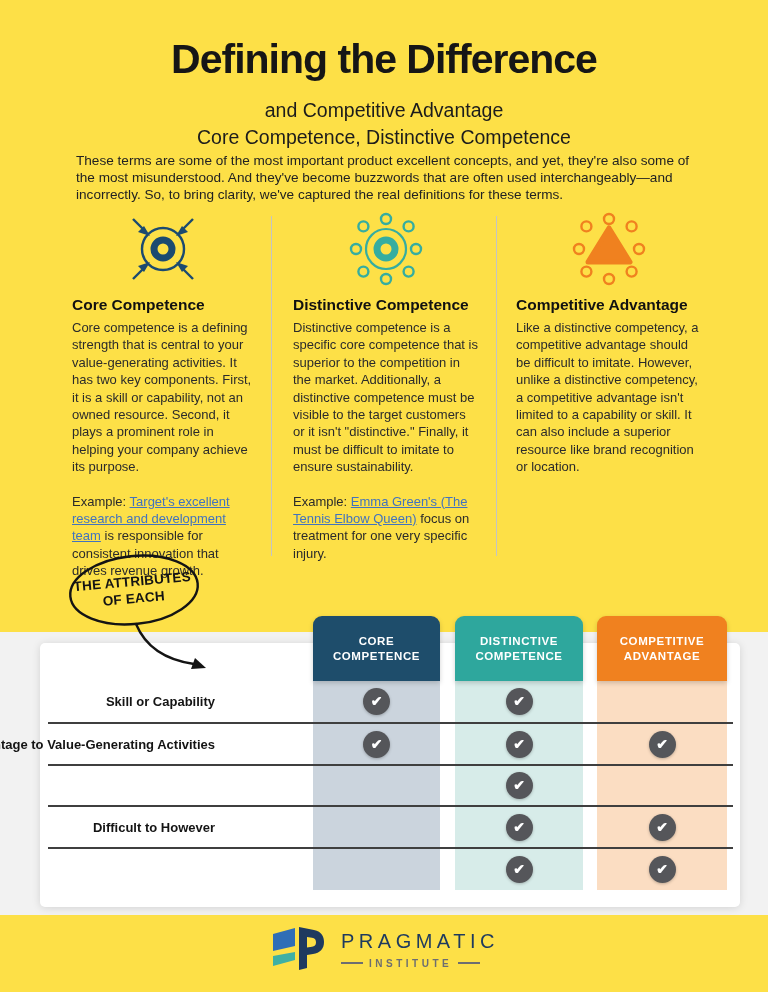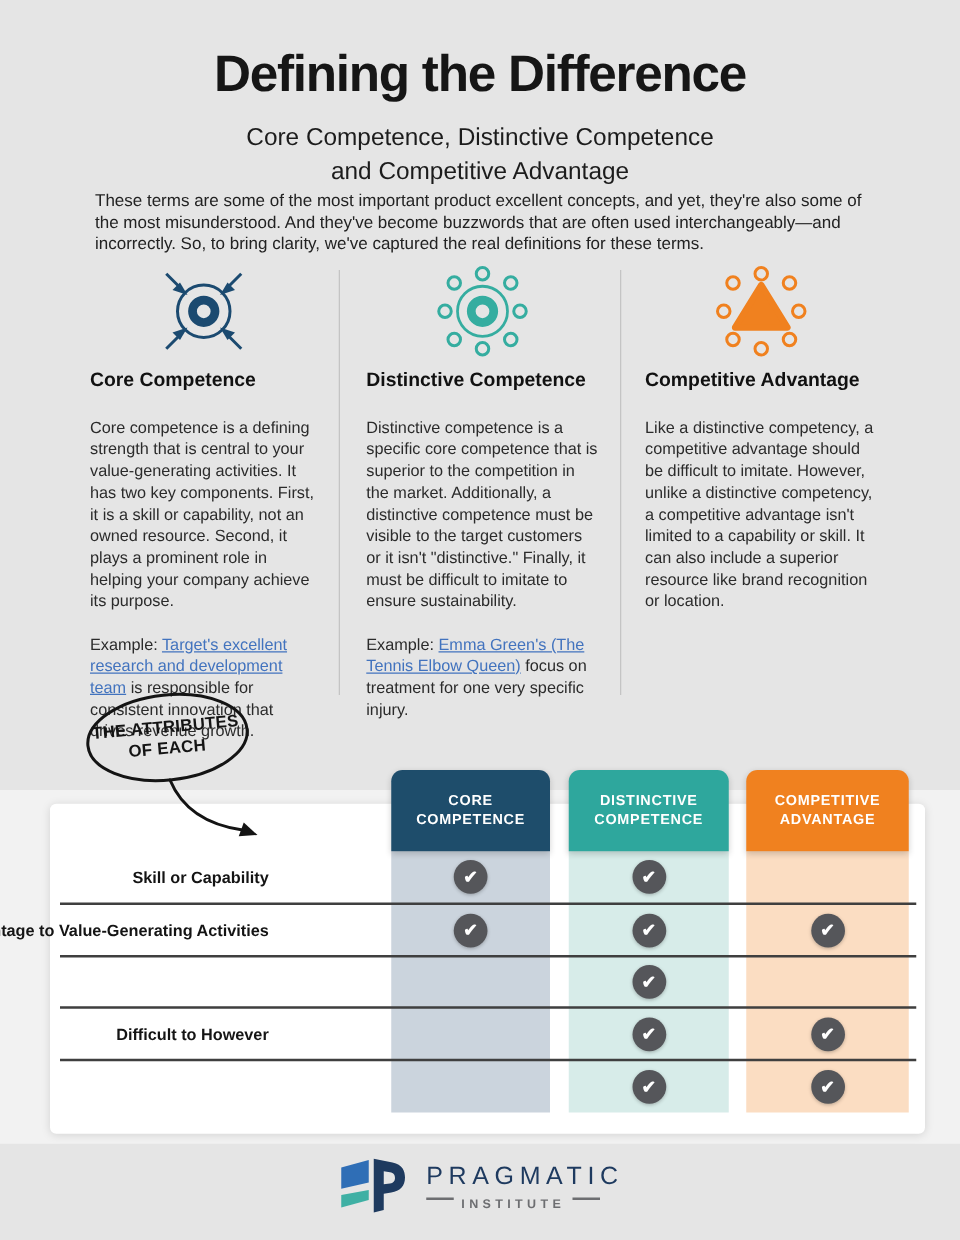--- a/index.html
+++ b/index.html
@@ -2,40 +2,40 @@
 <html style="--navy: #1E4D6B; --teal: #2EA79D; --orange: #F0811F; --navy_tint: #CBD4DD; --teal_tint: #D7ECE9; --orange_tint: #FBDDC2; --check: #55565A; --link: #4273BE; --band: #F2F2F2;"><head>
 <meta charset="utf-8">
 <style>
   :root{
     --navy:#1E4D6B; --teal:#2EA79D; --orange:#F0811F;
     --navy_tint:#CBD4DD; --teal_tint:#D7ECE9; --orange_tint:#FBDDC2;
     --check:#55565A; --link:#4273BE; --band:#F2F2F2; --ink:#1E1E1E;
   }
   *{margin:0;padding:0;box-sizing:border-box;}
   body{background:#fff;font-family:"Liberation Sans",sans-serif;color:var(--ink);}
-  .page{position:relative;width:768px;height:992px;margin:0 auto;background:#e5e5e5;overflow:hidden;}
+  .page{position:relative;width:768px;height:992px;margin:0 auto;background:#fde047;overflow:hidden;}
 
   
   .title{position:absolute;top:36px;left:0;width:768px;text-align:center;
     font-size:41px;font-weight:bold;letter-spacing:-1px;color:#161616;}
   .subtitle{position:absolute;top:97px;left:0;width:768px;text-align:center;
     font-size:19.5px;line-height:27px;color:#1c1c1c;}
   .intro{position:absolute;top:152px;left:76px;width:628px;
     font-size:13.6px;line-height:17px;color:#222;}
 
   
   .col-divider{position:absolute;top:216px;width:1px;height:340px;background:#c4c4c4;}
   .divider-1{left:271px;} .divider-2{left:496px;}
   .def-col{position:absolute;top:211px;}
   .def-col.c1{left:72px;width:182px;}
   .def-col.c2{left:293px;width:186px;}
   .def-col.c3{left:516px;width:186px;}
   .def-icon{display:block;margin:0 auto;height:76px;}
   .def-heading{margin-top:9px;font-size:15.5px;font-weight:bold;color:#111;}
-  .def-body{margin-top:19px;font-size:13px;line-height:17.4px;color:#2b2b2b;}
+  .def-body{margin-top:5px;font-size:13px;line-height:17.4px;color:#2b2b2b;}
   .def-example{margin-top:17px;font-size:13px;line-height:17.4px;color:#2b2b2b;}
   .ex-link{color:var(--link);text-decoration:underline;cursor:pointer;}
 
   
   .callout{position:absolute;left:58px;top:550px;width:230px;height:135px;z-index:6;}
   .callout svg{position:absolute;left:0;top:0;}
   .callout-text{position:absolute;left:14px;top:23px;width:122px;text-align:center;
     transform:rotate(-5deg);font-weight:bold;font-size:13.5px;line-height:17px;
     letter-spacing:0.2px;color:#141414;}
 
@@ -62,33 +62,33 @@
   .check-badge{width:27px;height:27px;border-radius:50%;background:var(--check);color:#fff;
     font-size:14px;line-height:27px;text-align:center;font-weight:bold;
     box-shadow:0 1px 3px rgba(0,0,0,.25);}
   .m-divider{position:absolute;left:48px;width:685px;height:2px;background:#3F3F3F;z-index:5;}
 
   
   .footer{position:absolute;left:0;top:924px;width:768px;display:flex;
     align-items:center;justify-content:center;gap:14px;}
   .brand-text{display:flex;flex-direction:column;gap:5px;}
   .brand-name{font-size:20px;font-weight:normal;letter-spacing:4.5px;color:#1E3A5F;}
-  .brand-sub{display:flex;gap:6px;color:#6d6e71;}
+  .brand-sub{display:flex;align-items:center;gap:6px;color:#6d6e71;}
   .brand-sub .rule{width:22px;height:2px;background:#6d6e71;}
   .brand-sub .sub-label{font-size:10px;font-weight:bold;letter-spacing:3.5px;}
 </style>
 </head>
 <body>
 
 <div class="page">
 
   <h1 class="title">Defining the Difference</h1>
   <div class="subtitle">
+    <div>and Competitive Advantage</div>
     <div>Core Competence, Distinctive Competence</div>
-    <div>and Competitive Advantage</div>
   </div>
   <p class="intro">These terms are some of the most important product excellent concepts, and yet, they're also some of the most misunderstood. And they've become buzzwords that are often used interchangeably—and incorrectly. So, to bring clarity, we've captured the real definitions for these terms.</p>
 
   <div class="col-divider divider-1"></div>
   <div class="col-divider divider-2"></div>
 
   <div class="def-col c1">
     <svg class="def-icon" width="80" height="76" viewBox="0 0 80 76">
       <g stroke="#1B4A70" fill="none" stroke-width="2.4">
         <circle cx="40" cy="38" r="21"></circle>

